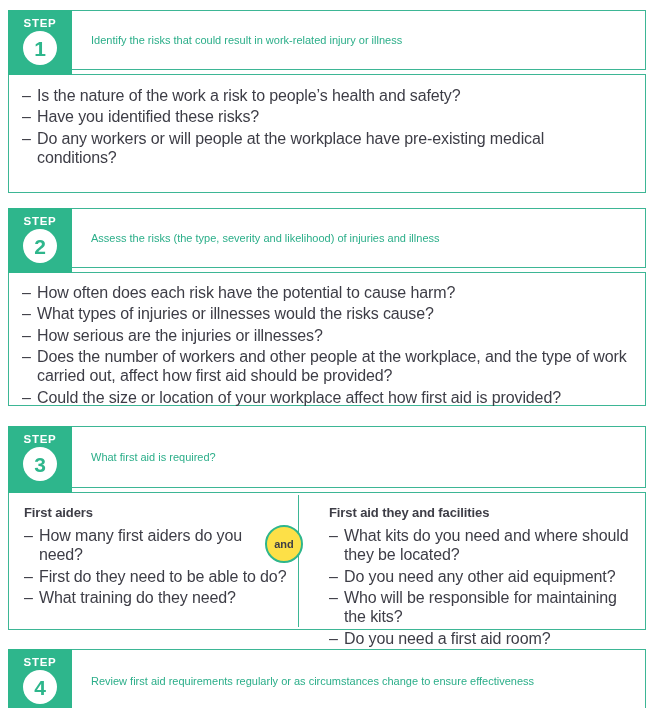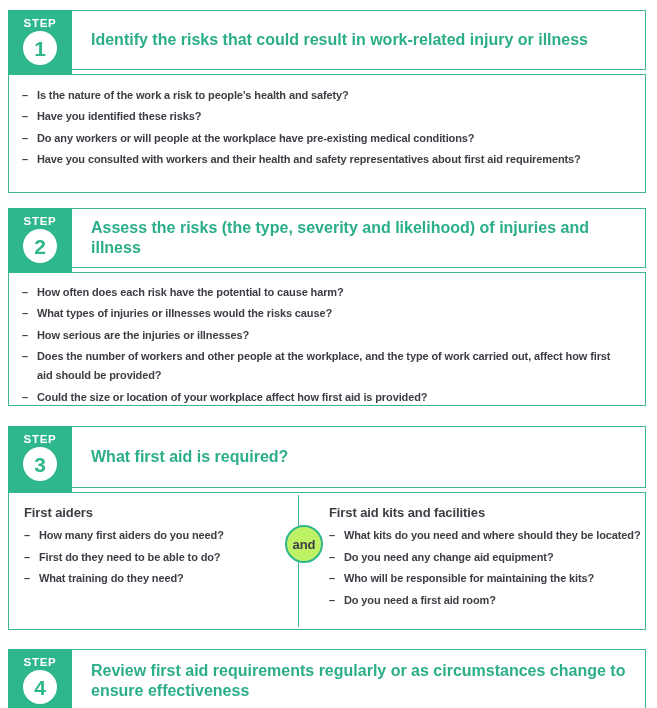--- a/index.html
+++ b/index.html
@@ -30,50 +30,50 @@
   #step4 .badge{height:calc(100% + 2px);}
   .step-label{color:#fff;font-weight:bold;font-size:11.5px;letter-spacing:.7px;margin-top:7px;}
   .circle{
     width:34px;height:34px;border-radius:50%;background:#fff;margin-top:2px;
     display:flex;align-items:center;justify-content:center;
   }
   .num{color:var(--green);font-weight:bold;font-size:21px;line-height:1;}
 
   .title{
     margin-left:82px;flex:1;padding-right:8px;
-    color:var(--title-green);font-weight:bold;font-size:16px;line-height:20px;
+    color:var(--title-green);font-weight:normal;font-size:11px;line-height:20px;
   }
   #step4 .title{max-width:545px;}
 
   .body{
     border:1px solid var(--border-green);margin-top:4px;box-sizing:border-box;background:#fff;
   }
   #step1 .body{height:119px;padding:8px 35px 0 13px;}
   #step2 .body{height:134px;padding:7px 18px 16px 13px;}
   #step3 .body{height:138px;padding:2px;position:relative;}
 
   ul.bullets{list-style:none;margin:0;padding:0;}
   .bullets li{
     display:flex;margin:2.5px 0;line-height:19px;
-    color:var(--text);font-size:11px;letter-spacing:-.12px;font-weight:bold;
+    color:var(--text);font-size:16px;letter-spacing:-.12px;
   }
   .dash{width:15px;flex-shrink:0;}
   .dash::before{content:"\2013";}
 
   .cols{display:flex;height:100%;box-sizing:border-box;}
   .col-left{width:288px;box-sizing:border-box;border-right:1px solid var(--border-green);
             padding:7px 8px 0 13px;}
   .col-right{flex:1;padding:7px 2px 0 30px;box-sizing:border-box;}
   .col-heading{color:var(--text);font-weight:bold;font-size:13px;line-height:19px;
                margin:1px 0 4px 0;letter-spacing:-.1px;}
   .and-circle{
-    position:absolute;left:276px;top:32px;width:38px;height:38px;box-sizing:border-box;
-    border:2px solid var(--green);border-radius:50%;background:#bef264;z-index:1;
+    position:absolute;left:256px;top:32px;width:38px;height:38px;box-sizing:border-box;
+    border:2px solid var(--green);border-radius:50%;background:#fde047;z-index:1;
     display:flex;align-items:center;justify-content:center;
-    color:var(--text);font-weight:bold;font-size:13px;
+    color:var(--text);font-weight:bold;font-size:11px;
   }
 </style>
 </head>
 <body>
 
 <div class="page">
 
   <section class="step" id="step1">
     <div class="header h60">
       <div class="badge">
@@ -90,24 +90,20 @@
             <span class="dash"></span>
             <span>Is the nature of the work a risk to people’s health and safety?</span>
           </li>
         <li>
             <span class="dash"></span>
             <span>Have you identified these risks?</span>
           </li>
         <li>
             <span class="dash"></span>
             <span>Do any workers or will people at the workplace have pre-existing medical conditions?</span>
-          </li>
-        <li>
-            <span class="dash"></span>
-            <span>Have you consulted with workers and their health and safety representatives about first aid requirements?</span>
           </li>
       </ul>
     </div>
   </section>
 
   <section class="step" id="step2">
     <div class="header h60">
       <div class="badge">
         <span class="step-label">STEP</span>
         <span class="circle">
@@ -165,29 +161,29 @@
                 <span class="dash"></span>
                 <span>First do they need to be able to do?</span>
               </li>
             <li>
                 <span class="dash"></span>
                 <span>What training do they need?</span>
               </li>
           </ul>
         </div>
         <div class="col-right">
-          <div class="col-heading">First aid kits and facilities</div>
+          <div class="col-heading">First aid they and facilities</div>
           <ul class="bullets">
             <li>
                 <span class="dash"></span>
                 <span>What kits do you need and where should they be located?</span>
               </li>
             <li>
                 <span class="dash"></span>
-                <span>Do you need any change aid equipment?</span>
+                <span>Do you need any other aid equipment?</span>
               </li>
             <li>
                 <span class="dash"></span>
                 <span>Who will be responsible for maintaining the kits?</span>
               </li>
             <li>
                 <span class="dash"></span>
                 <span>Do you need a first aid room?</span>
               </li>
           </ul>

